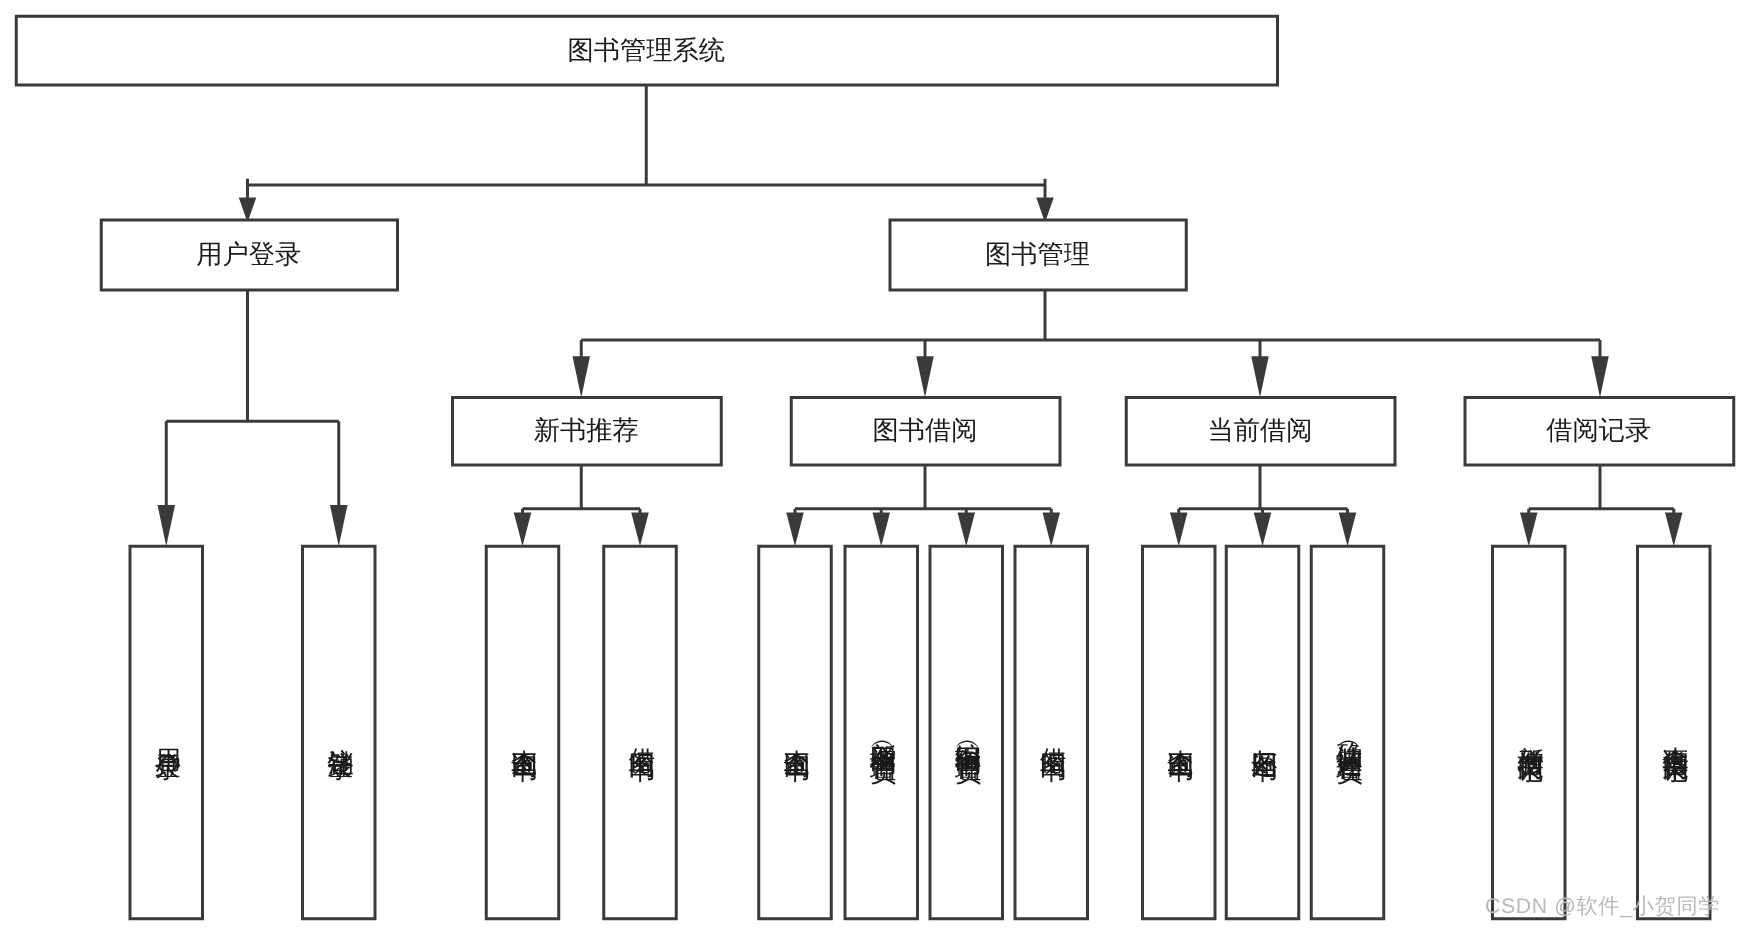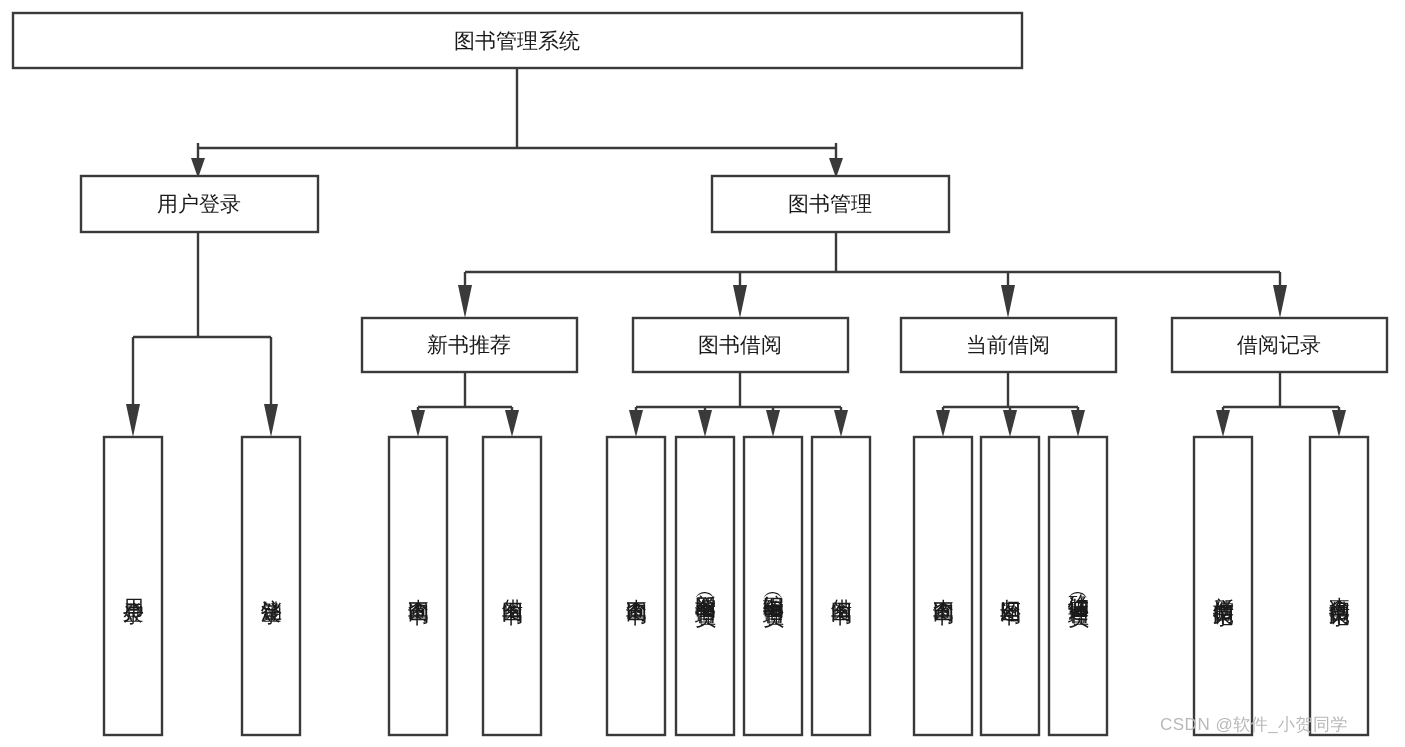--- a/index.html
+++ b/index.html
@@ -60,21 +60,21 @@
     letter-spacing: 2px;
     color: #1a1a1a;
     display: flex;
     align-items: center;
     justify-content: center;
     white-space: nowrap;
     pointer-events: none;
   }
   .watermark {
     position: absolute;
-    left: 1160px;
+    left: 1188px;
     top: 713px;
     font-family: "Liberation Sans", "DejaVu Sans", sans-serif;
     font-size: 17px;
     color: #b9b9b9;
     white-space: nowrap;
     letter-spacing: 0.5px;
   }
 </style>
 </head>
 <body>

